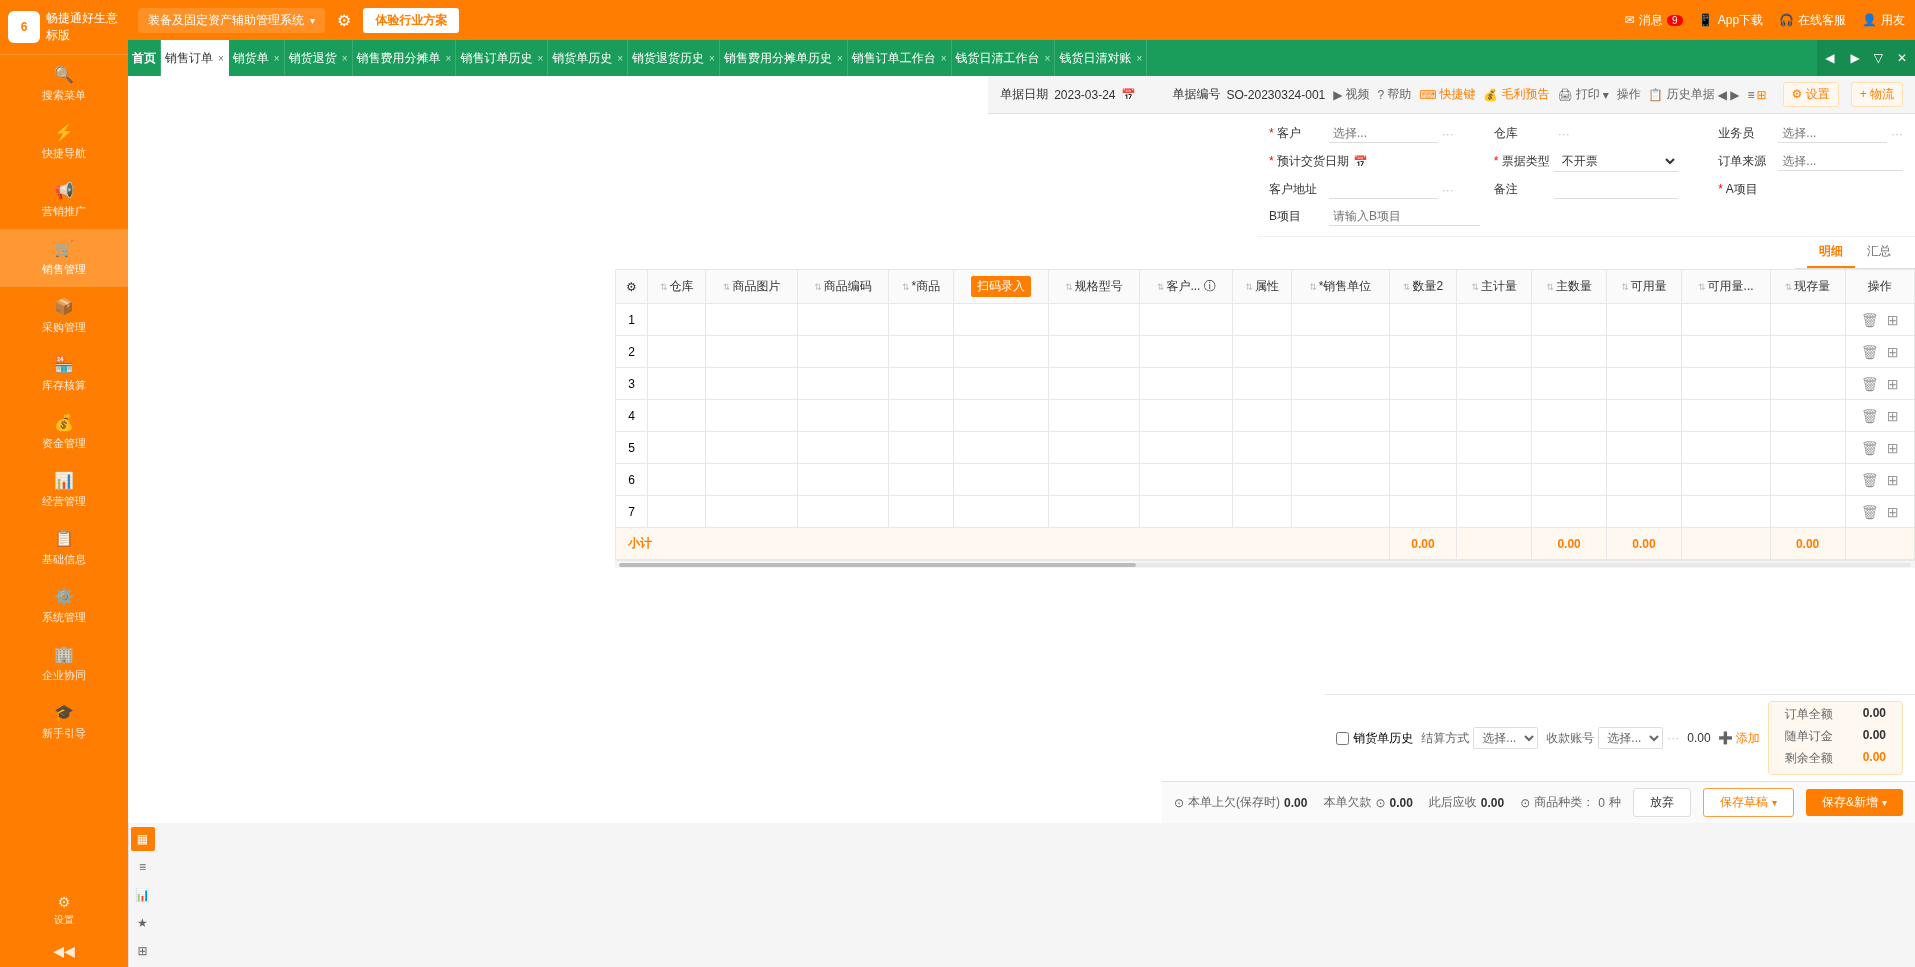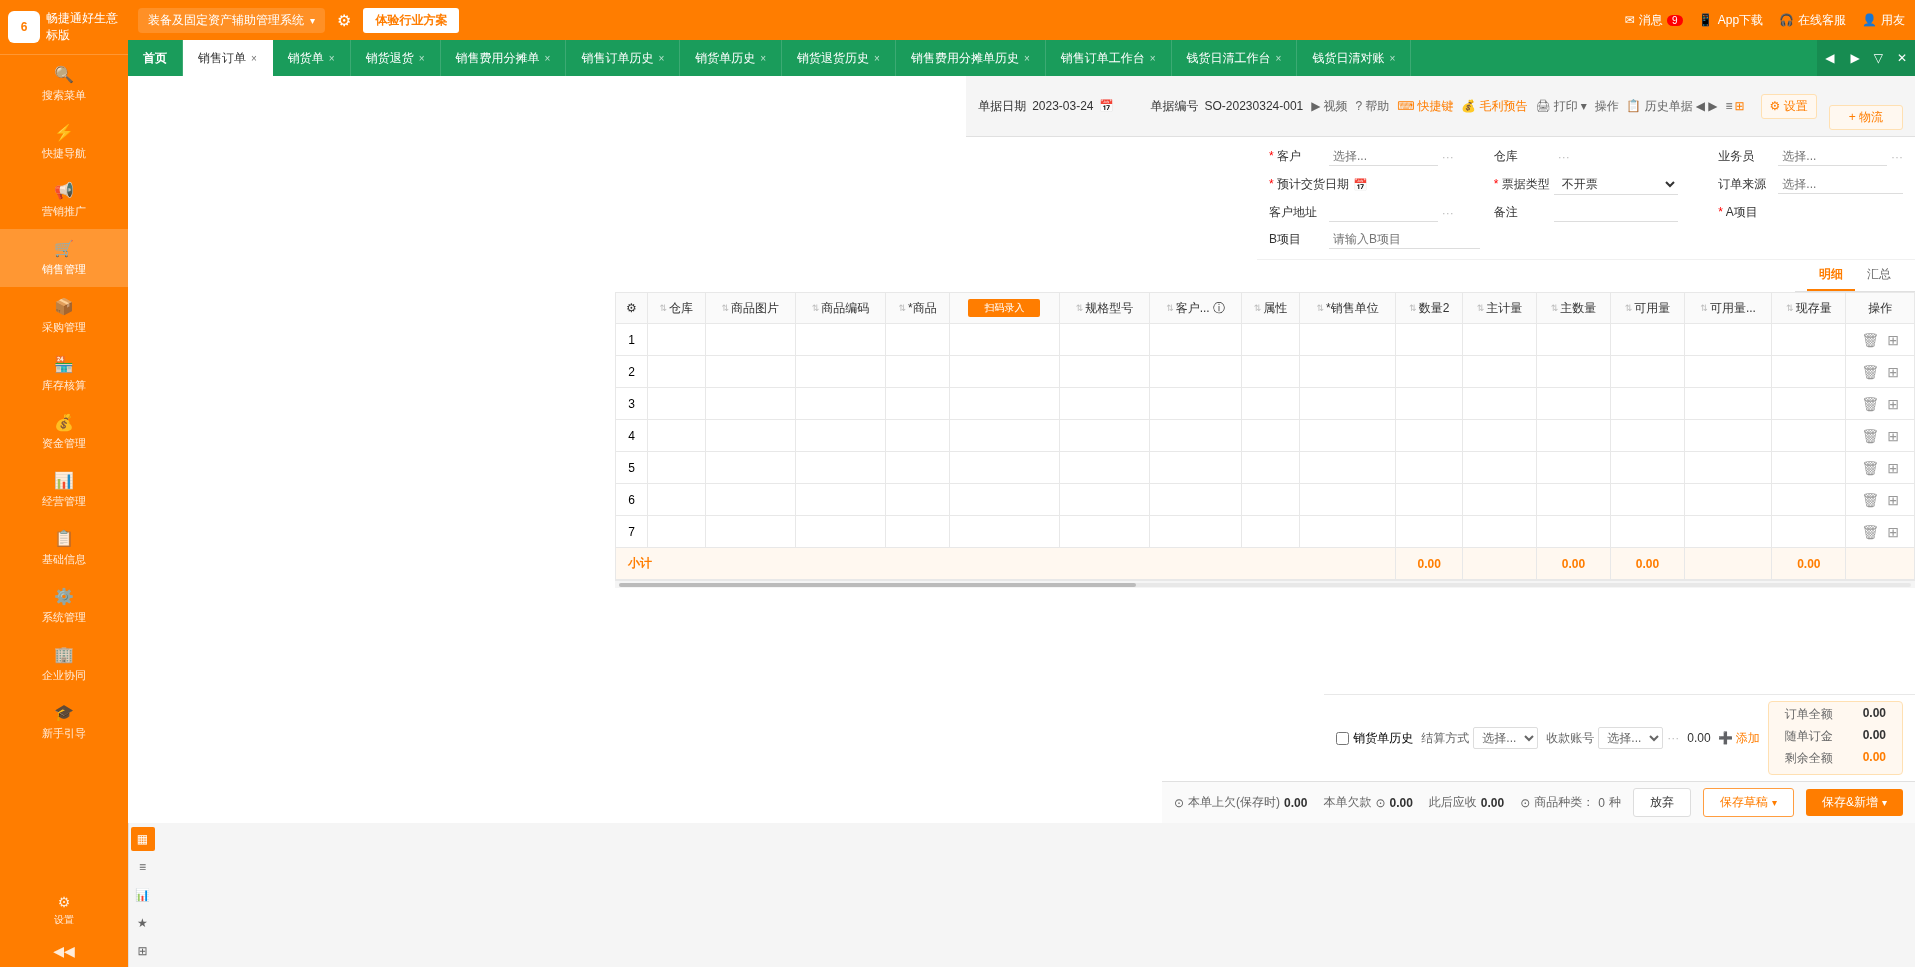--- a/index.html
+++ b/index.html
@@ -27,21 +27,21 @@
     .topbar-system-name { color: #fff; font-size: 13px; background: rgba(255,255,255,0.15); padding: 4px 10px; border-radius: 4px; display: flex; align-items: center; gap: 6px; }
     .topbar-system-arrow { color: #fff; font-size: 10px; }
     .topbar-settings { color: #fff; font-size: 16px; cursor: pointer; padding: 4px; }
     .topbar-solution { background: #fff; color: #ff7d00; border-radius: 3px; padding: 4px 12px; font-size: 12px; font-weight: bold; cursor: pointer; }
     .topbar-right { margin-left: auto; display: flex; align-items: center; gap: 16px; color: #fff; font-size: 12px; }
     .topbar-right-item { display: flex; align-items: center; gap: 4px; cursor: pointer; }
     .topbar-badge { background: #f00; color: #fff; border-radius: 10px; padding: 0 5px; font-size: 10px; min-width: 16px; text-align: center; }
 
     
     .nav-tabs { background: #1a9c5b; display: flex; align-items: center; height: 36px; overflow: hidden; }
-    .nav-tab { padding: 0 15px; height: 36px; display: flex; align-items: center; color: #fff; cursor: pointer; white-space: nowrap; font-size: 12px; border-right: 1px solid rgba(255,255,255,0.15); }
+    .nav-tab { padding: 0 4px; height: 36px; display: flex; align-items: center; color: #fff; cursor: pointer; white-space: nowrap; font-size: 12px; border-right: 1px solid rgba(255,255,255,0.15); }
     .nav-tab.active { background: #fff; color: #333; }
     .nav-tab .close-x { margin-left: 5px; font-size: 10px; opacity: 0.7; }
     .nav-tab-home { background: #1a9c5b; font-weight: bold; }
     .nav-arrows { display: flex; align-items: center; margin-left: auto; background: rgba(0,0,0,0.1); }
     .nav-arrow-btn { color: #fff; padding: 0 8px; height: 36px; display: flex; align-items: center; cursor: pointer; font-size: 12px; }
     .nav-close-btn { color: #fff; padding: 0 8px; height: 36px; display: flex; align-items: center; cursor: pointer; }
     .nav-more-btn { color: #fff; padding: 0 6px; height: 36px; display: flex; align-items: center; cursor: pointer; }
 
     
     .page-content { flex: 1; background: #fff; display: flex; flex-direction: column; overflow: hidden; align-items: flex-end; }
@@ -74,21 +74,21 @@
     .detail-tab { padding: 6px 12px; cursor: pointer; color: #666; border-bottom: 2px solid transparent; }
     .detail-tab.active { color: #ff7d00; border-bottom-color: #ff7d00; font-weight: bold; }
 
     
     .table-wrapper { flex: 1; overflow: auto; position: relative; }
     .data-table { width: 100%; border-collapse: collapse; min-width: 1300px; }
     .data-table th { background: #fafafa; border: 1px solid #e8e8e8; padding: 6px 4px; text-align: center; color: #333; font-weight: normal; white-space: nowrap; position: sticky; top: 0; z-index: 2; }
     .data-table th .col-label { display: inline-flex; align-items: center; gap: 2px; }
     .data-table td { border: 1px solid #e8e8e8; padding: 4px; text-align: center; height: 32px; }
     .th-settings { background: #fafafa; width: 32px; }
-    .scan-btn { background: #ff7d00; color: #fff; border: none; border-radius: 2px; padding: 2px 16px; cursor: pointer; font-size: 10px; font-family: Liberation Mono, monospace; }
+    .scan-btn { background: #ff7d00; color: #fff; border: none; border-radius: 2px; padding: 2px 6px; cursor: pointer; font-size: 12px; font-family: Liberation Mono, monospace; }
     .subtotal-row td { background: #fff8f0; color: #ff7d00; font-weight: bold; border: 1px solid #e8e8e8; }
     .subtotal-label { color: #ff7d00; }
     .row-actions { display: flex; align-items: center; gap: 4px; justify-content: center; }
     .row-action-btn { background: none; border: none; cursor: pointer; color: #999; font-size: 14px; padding: 2px; }
     .col-sort { color: #bbb; font-size: 9px; }
 
     
     .table-footer { border-top: 1px solid #e8e8e8; padding: 6px 12px; display: flex; align-items: center; gap: 8px; background: #fff; }
     .checkbox-item { display: flex; align-items: center; gap: 4px; cursor: pointer; }
     .footer-field { display: flex; align-items: center; gap: 4px; }
@@ -294,21 +294,21 @@
           <span>◀ ▶</span>
         </div>
         <div class="toolbar-icon-group">
           <div class="toolbar-action">≡</div>
           <div class="toolbar-action orange">⊞</div>
         </div>
         <div style="margin-left:8px; background:#fff8f0; border:1px solid #ffe0b2; border-radius:3px; padding:3px 8px; cursor:pointer; color:#ff7d00;">
           <span>⚙</span>
           <span>设置</span>
         </div>
-        <div style="margin-left:4px; background:#fff8f0; border:1px solid #ffe0b2; border-radius:3px; padding:3px 19px; cursor:pointer; color:#ff7d00;margin-top:23px;">
+        <div style="margin-left:4px; background:#fff8f0; border:1px solid #ffe0b2; border-radius:3px; padding:3px 8px; cursor:pointer; color:#ff7d00;">
           <span>+ 物流</span>
         </div>
       </div>
     </div>
 
     <div class="form-area">
       <div class="form-row">
         <div class="form-field" style="flex:2">
           <span class="form-field-label required">客户</span>
           <input class="form-field-input" type="text" placeholder="选择..." style="">

